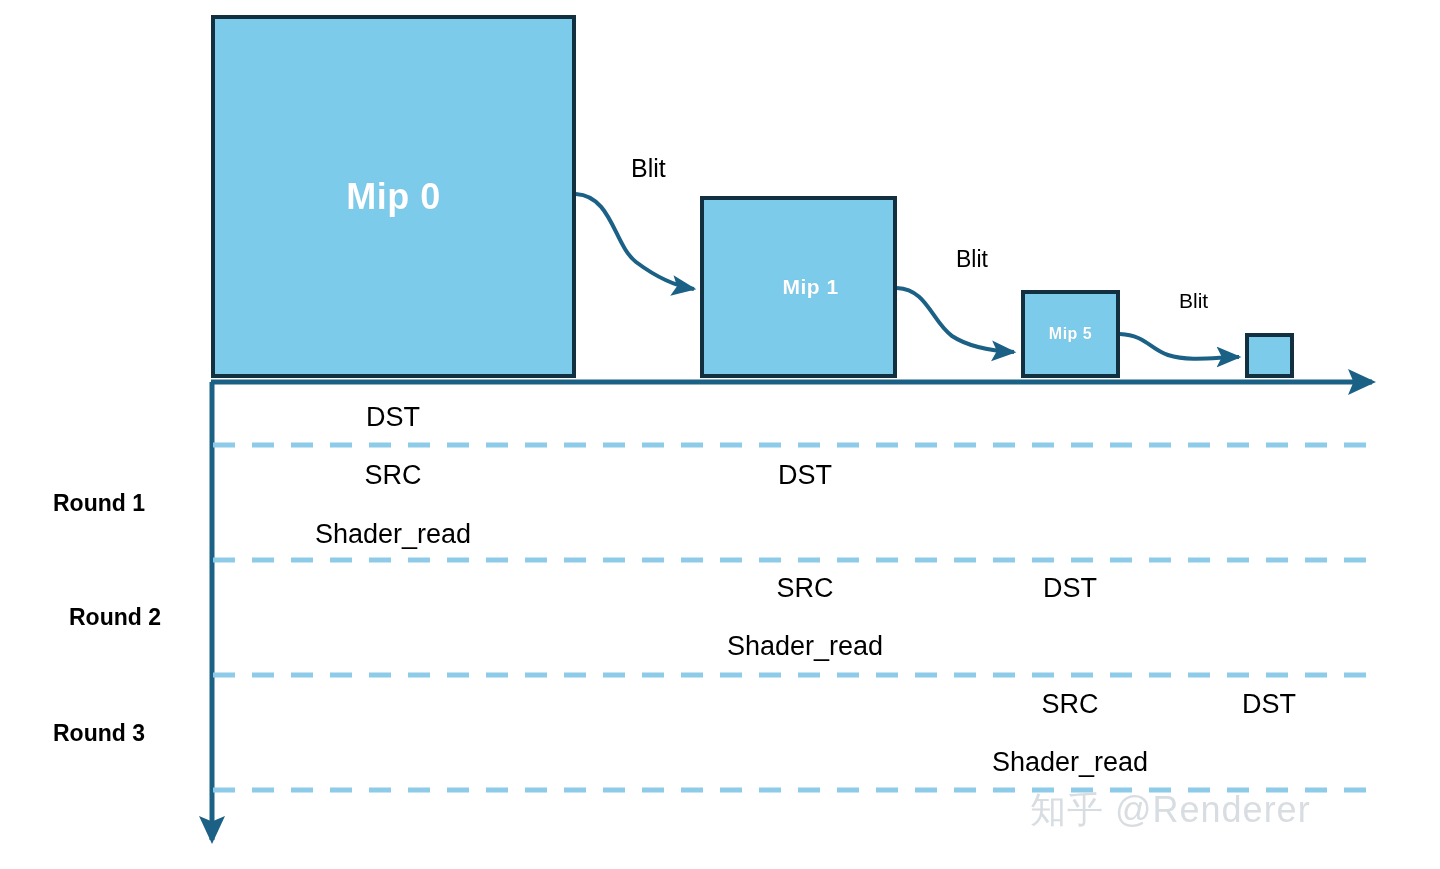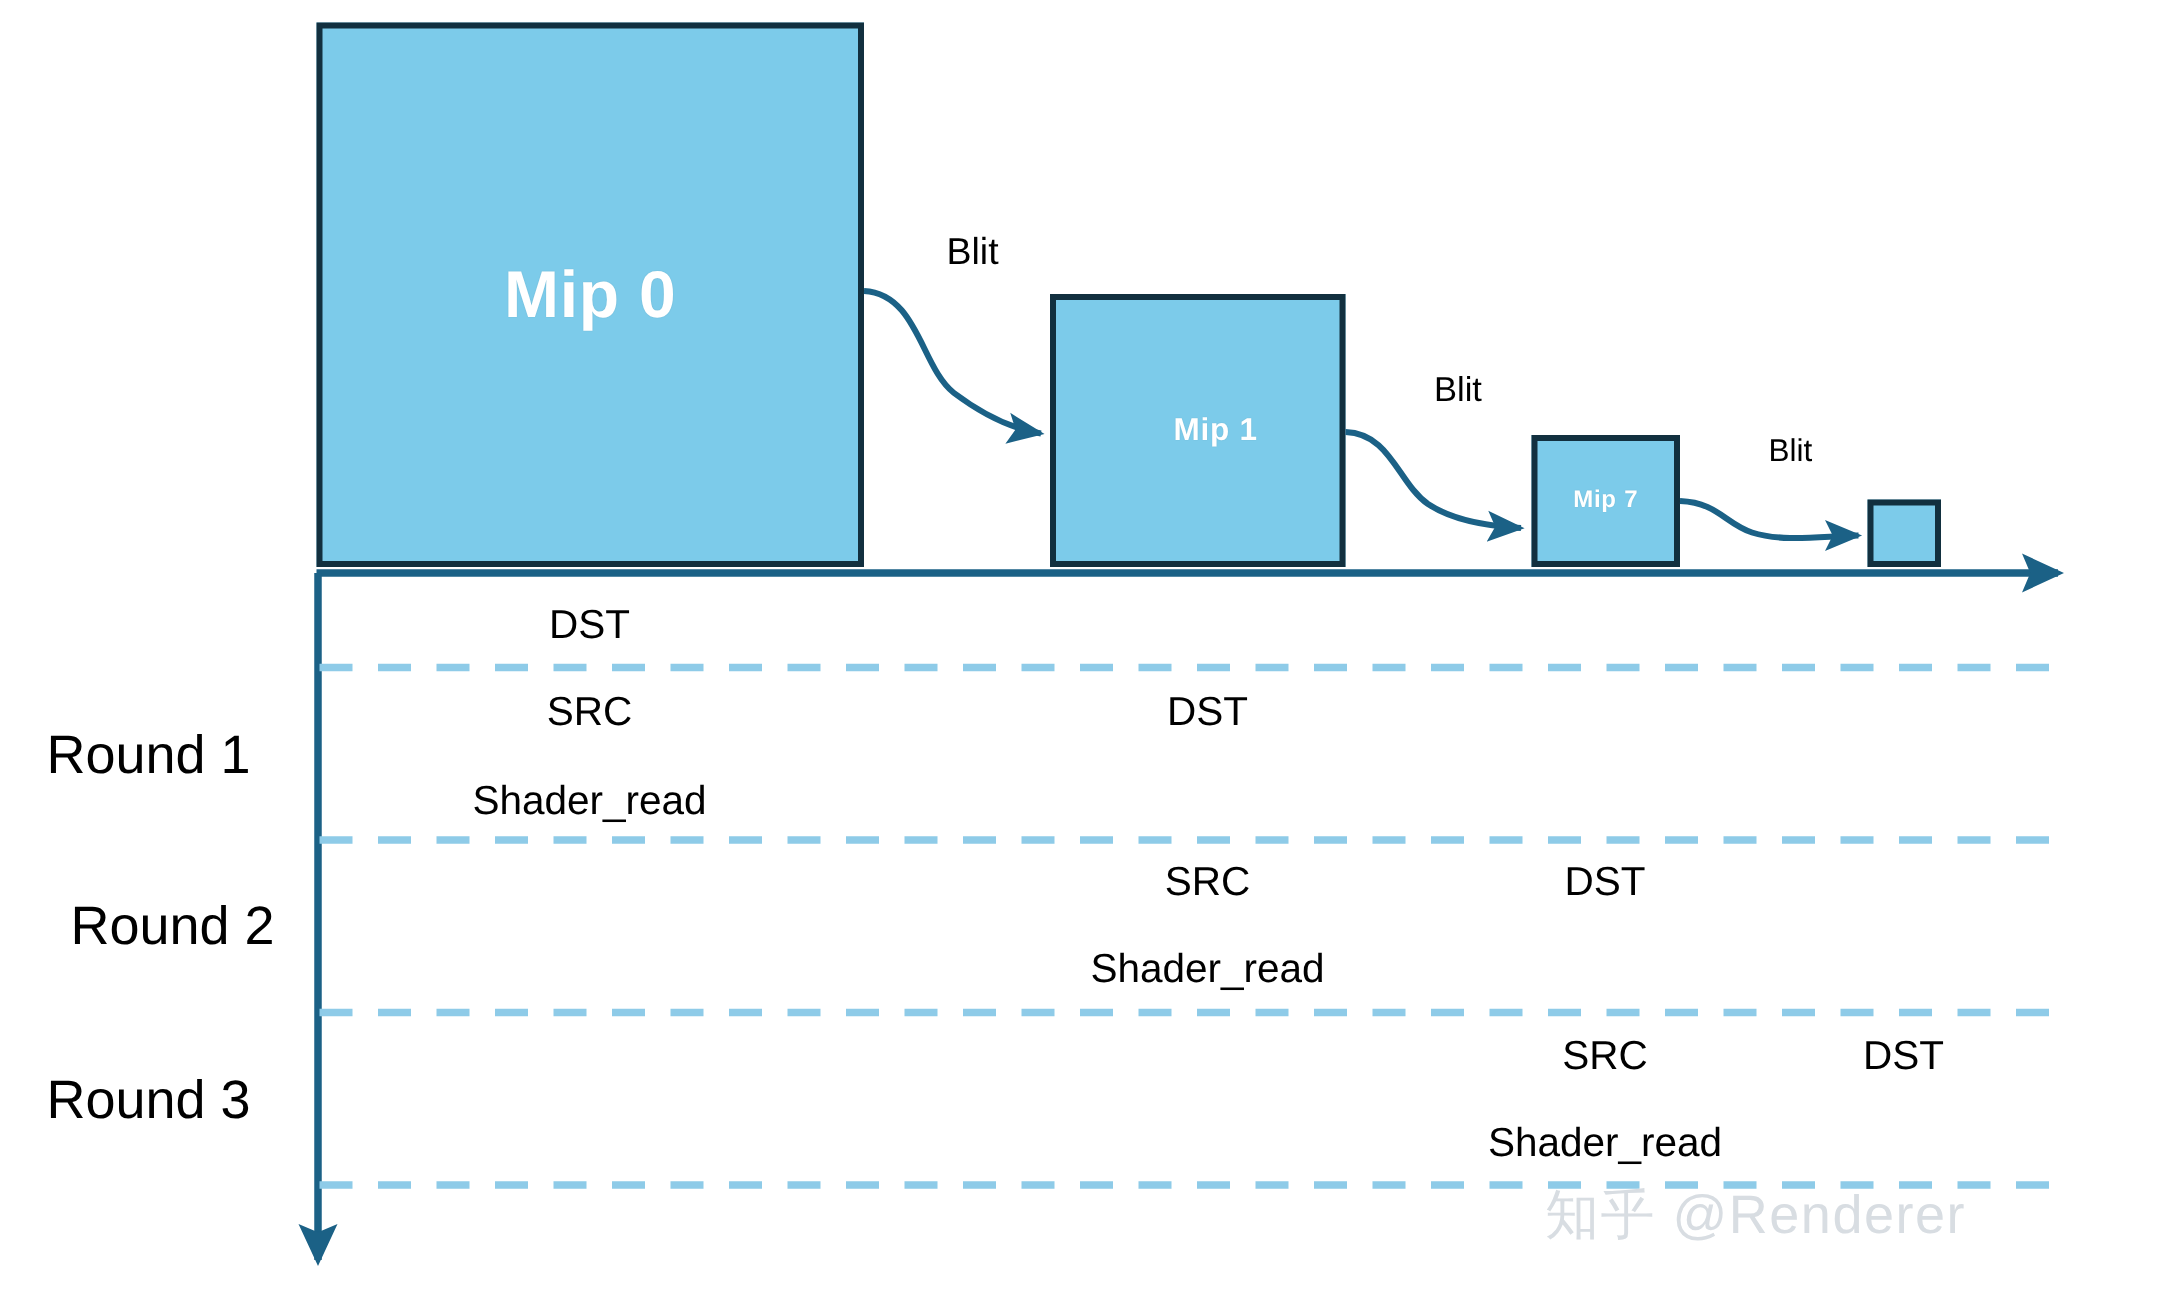--- a/index.html
+++ b/index.html
@@ -31,21 +31,21 @@
   .mip-label {
     color: #ffffff;
     font-weight: bold;
     letter-spacing: 0.5px;
     text-shadow: 0 0 1px rgba(0,0,0,0.12);
   }
   .mip0 { left: 211px; top: 15px;  width: 365px; height: 363px; }
   .mip1 { left: 700px; top: 196px; width: 197px; height: 182px; padding-left: 24px; }
   .mip2 { left: 1021px; top: 290px; width: 99px; height: 88px; }
   .mip3 { left: 1245px; top: 333px; width: 49px; height: 45px; }
-  .mip0 .mip-label { font-size: 44px; }
+  .mip0 .mip-label { font-size: 36px; }
   .mip1 .mip-label { font-size: 21px; }
   .mip2 .mip-label { font-size: 16px; }
 
   
   .blit-label {
     position: absolute;
     font-weight: normal;
     color: #000000;
     white-space: nowrap;
     margin-left: 24px;
@@ -59,22 +59,22 @@
     position: absolute;
     left: 0; top: 0;
     width: 1440px;
     height: 869px;
     pointer-events: none;
   }
 
   
   .round-label {
     position: absolute;
-    font-size: 36px;
-    font-weight: normal;
+    font-size: 23px;
+    font-weight: bold;
     color: #000000;
     white-space: nowrap;
     transform: translate(-50%, -50%);
   }
 
   
   .state-label {
     position: absolute;
     font-size: 27px;
     font-weight: normal;
@@ -99,21 +99,21 @@
 
 <div id="canvas">
 
   <div class="mip-box mip0">
     <span class="mip-label">Mip 0</span>
   </div>
   <div class="mip-box mip1">
     <span class="mip-label">Mip 1</span>
   </div>
   <div class="mip-box mip2">
-    <span class="mip-label">Mip 7</span>
+    <span class="mip-label">Mip 5</span>
   </div>
   <div class="mip-box mip3">
     <span class="mip-label"></span>
   </div>
 
   <div class="blit-label blit0">Blit</div>
   <div class="blit-label blit1">Blit</div>
   <div class="blit-label blit2">Blit</div>
 
   <svg id="overlay" viewBox="0 0 1440 869">

